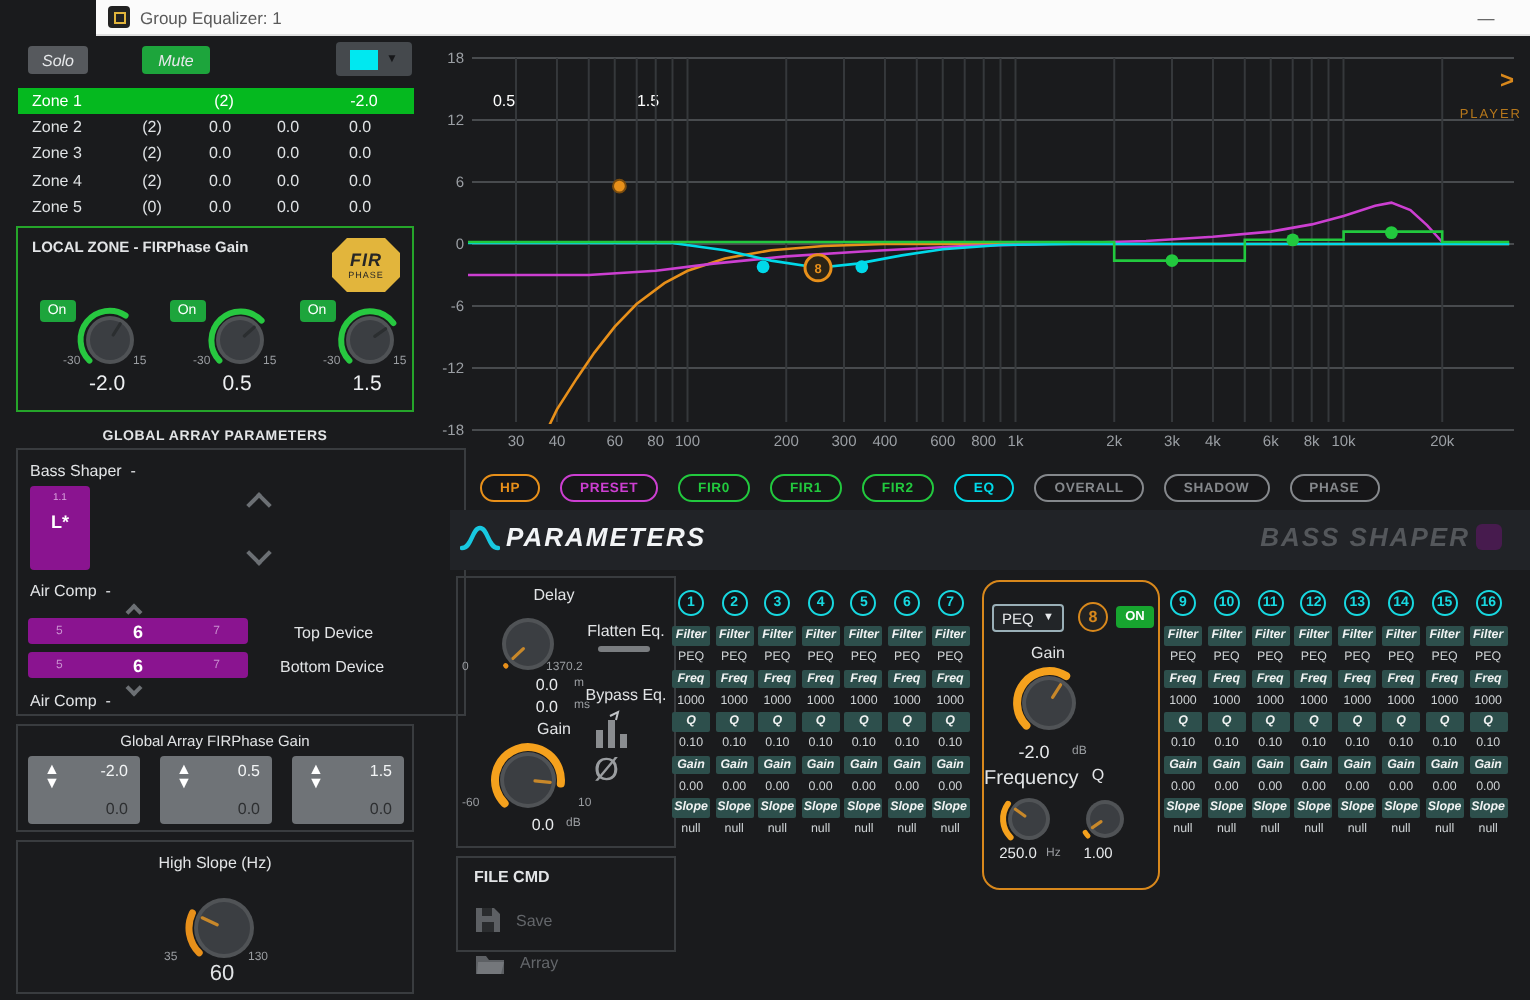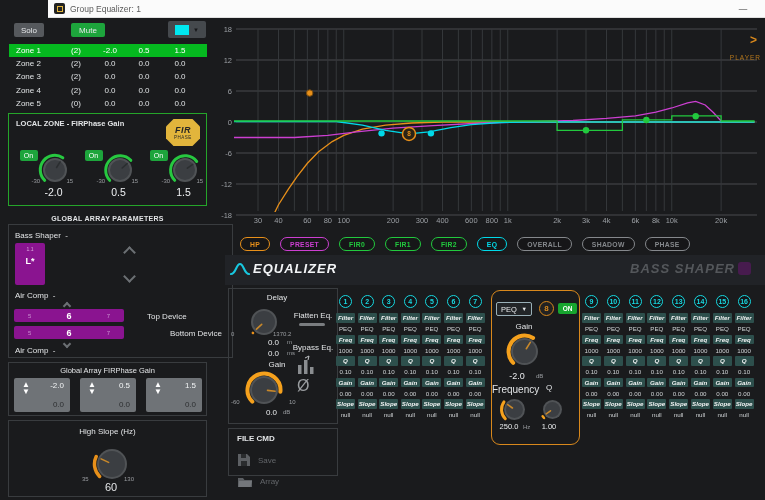--- a/index.html
+++ b/index.html
@@ -13,35 +13,35 @@
   .app-icon { width:11px; height:11px; background:#222; border-radius:2px; margin:0 5px 0 6px;
               display:flex; align-items:center; justify-content:center; }
   .app-icon i { display:block; width:6px; height:6px; border:1px solid #e2b53c; }
   .title-text { font-size:8.5px; color:#5a5a5a; }
   .wincontrols { position:absolute; right:0; top:0; height:18px; display:flex; }
   .winbtn { width:28px; height:18px; display:flex; align-items:center; justify-content:center;
             color:#555; font-size:8.5px; }
   
   .panel { position:absolute; border:1px solid #393c3f; }
   .btn { display:flex; align-items:center; justify-content:center; border-radius:2px;
-         font-size:8px; color:#e6e8ea; }
+         font-size:8px; color:#e6e8ea;font-style:italic; }
   .btn.gray { background:#56595d; }
   .btn.green { background:#1da53c; }
   .on-btn { position:absolute; width:18px; height:11px; background:#1da53c; border-radius:2px;
             font-size:7px; color:#fff; display:flex; align-items:center; justify-content:center; }
   .tiny { font-size:6px; color:#9a9da1; }
   .chev { display:block; width:9px; height:9px; border-left:2px solid #6c7074; border-top:2px solid #6c7074; }
   .chev.up { transform:rotate(45deg); }
   .chev.down { transform:rotate(225deg); }
   
   .zone-row { display:grid; grid-template-columns:48px 38px 30px 38px 34px; height:13.2px;
               align-items:center; font-size:8px; color:#dfe2e4; }
   .zone-row span { text-align:center; }
   .zone-row span:first-child { text-align:left; padding-left:7px; }
-  .zone-row.selected { background:#05b91f; color:#fff; }
+  .zone-row.selected { background:#05b91f; color:#fff;gap:36px; }
   
   .fir-badge { position:absolute; width:34px; height:27px; background:#e2b53c; border-radius:5px;
                clip-path:polygon(22% 0,78% 0,100% 28%,100% 72%,78% 100%,22% 100%,0 72%,0 28%);
                display:flex; flex-direction:column; align-items:center; justify-content:center; color:#262626; }
   .fir-badge b { font-size:9px; font-style:italic; letter-spacing:.5px; line-height:9px; }
   .fir-badge s { font-size:4.5px; text-decoration:none; letter-spacing:.5px; }
   
   .pslider { position:absolute; height:13px; width:110px; background:#8a1490; border-radius:2px;
              display:flex; align-items:center; justify-content:space-between; padding:0 14px; }
   .pslider .min, .pslider .max { font-size:6px; color:#c98fd0; }
@@ -187,21 +187,21 @@
       <span class="min">5</span>
       <span class="val">6</span>
       <span class="max">7</span>
     </div>
     <div class="lbl" style="left:138px;top:87px;">Top Device</div>
     <div class="pslider" style="left:5px;top:101px;">
       <span class="min">5</span>
       <span class="val">6</span>
       <span class="max">7</span>
     </div>
-    <div class="lbl" style="left:131px;top:104px;margin-left:30px;">Bottom Device</div>
+    <div class="lbl" style="left:131px;top:104px;">Bottom Device</div>
     <span class="chev down abs" style="left:55px;top:116px;width:6px;height:6px;"></span>
     <div class="lbl" style="left:6px;top:121px;"><span>Air Comp</span>&nbsp;&nbsp;<span>-</span></div>
   </div>
 
   <div class="panel" style="left:8px;top:362px;width:199px;height:54px;padding-left:44px;">
     <div class="lbl" style="left:0;top:3px;width:197px;text-align:center;font-size:7.5px;">Global Array FIRPhase Gain</div>
     <div class="spinner" style="left:5px;top:15px;">
       <span class="arrows">
           <span>▲</span>
           <span>▼</span>
@@ -330,21 +330,21 @@
       <div class="pill" style="border-color: rgb(0, 217, 233); color: rgb(0, 217, 233);">EQ</div>
       <div class="pill" style="border-color: rgb(133, 136, 140); color: rgb(133, 136, 140);">OVERALL</div>
       <div class="pill" style="border-color: rgb(133, 136, 140); color: rgb(133, 136, 140);">SHADOW</div>
       <div class="pill" style="border-color: rgb(133, 136, 140); color: rgb(133, 136, 140);">PHASE</div>
     </div>
 
   <div class="abs" style="left:225px;top:255px;width:540px;height:30px;background:#212327;">
     <svg class="abs" style="left:5px;top:6px;" width="20" height="16">
       <path d="M1,13 C6,13 6,3 10,3 C14,3 14,13 19,13" fill="none" stroke="#18c8e0" stroke-width="2.2" stroke-linecap="round"></path>
     </svg>
-    <span class="abs" style="left:28px;top:6px;font-size:13px;font-weight:bold;font-style:italic;letter-spacing:1px;color:#f2f4f6;">EQUALIZER</span>
+    <span class="abs" style="left:28px;top:6px;font-size:13px;font-weight:bold;font-style:italic;letter-spacing:1px;color:#f2f4f6;">PARAMETERS</span>
     <span class="abs" style="right:30px;top:6px;font-size:13px;font-weight:bold;font-style:italic;letter-spacing:1px;color:#54575b;">BASS SHAPER</span>
     <span class="abs" style="right:14px;top:7px;width:13px;height:13px;background:#471b4e;border-radius:3px;"></span>
   </div>
 
   <div class="panel" style="left:228px;top:288px;width:110px;height:136px;">
     <div class="lbl" style="left:18px;top:4px;width:60px;text-align:center;">Delay</div>
     <div class="abs" style="left: 17px; top: 15px; width: 36px; height: 36px;"><svg width="36" height="36">
           <circle cx="18" cy="18" r="13" fill="#505356"></circle>
           <circle cx="18" cy="18" r="11" fill="#3b3e42"></circle>
           <path d="M7.0,29.0 A15.5,15.5 0 0 1 6.8,28.8" fill="none" stroke="#e8901a" stroke-width="2.5" stroke-linecap="round"></path>

